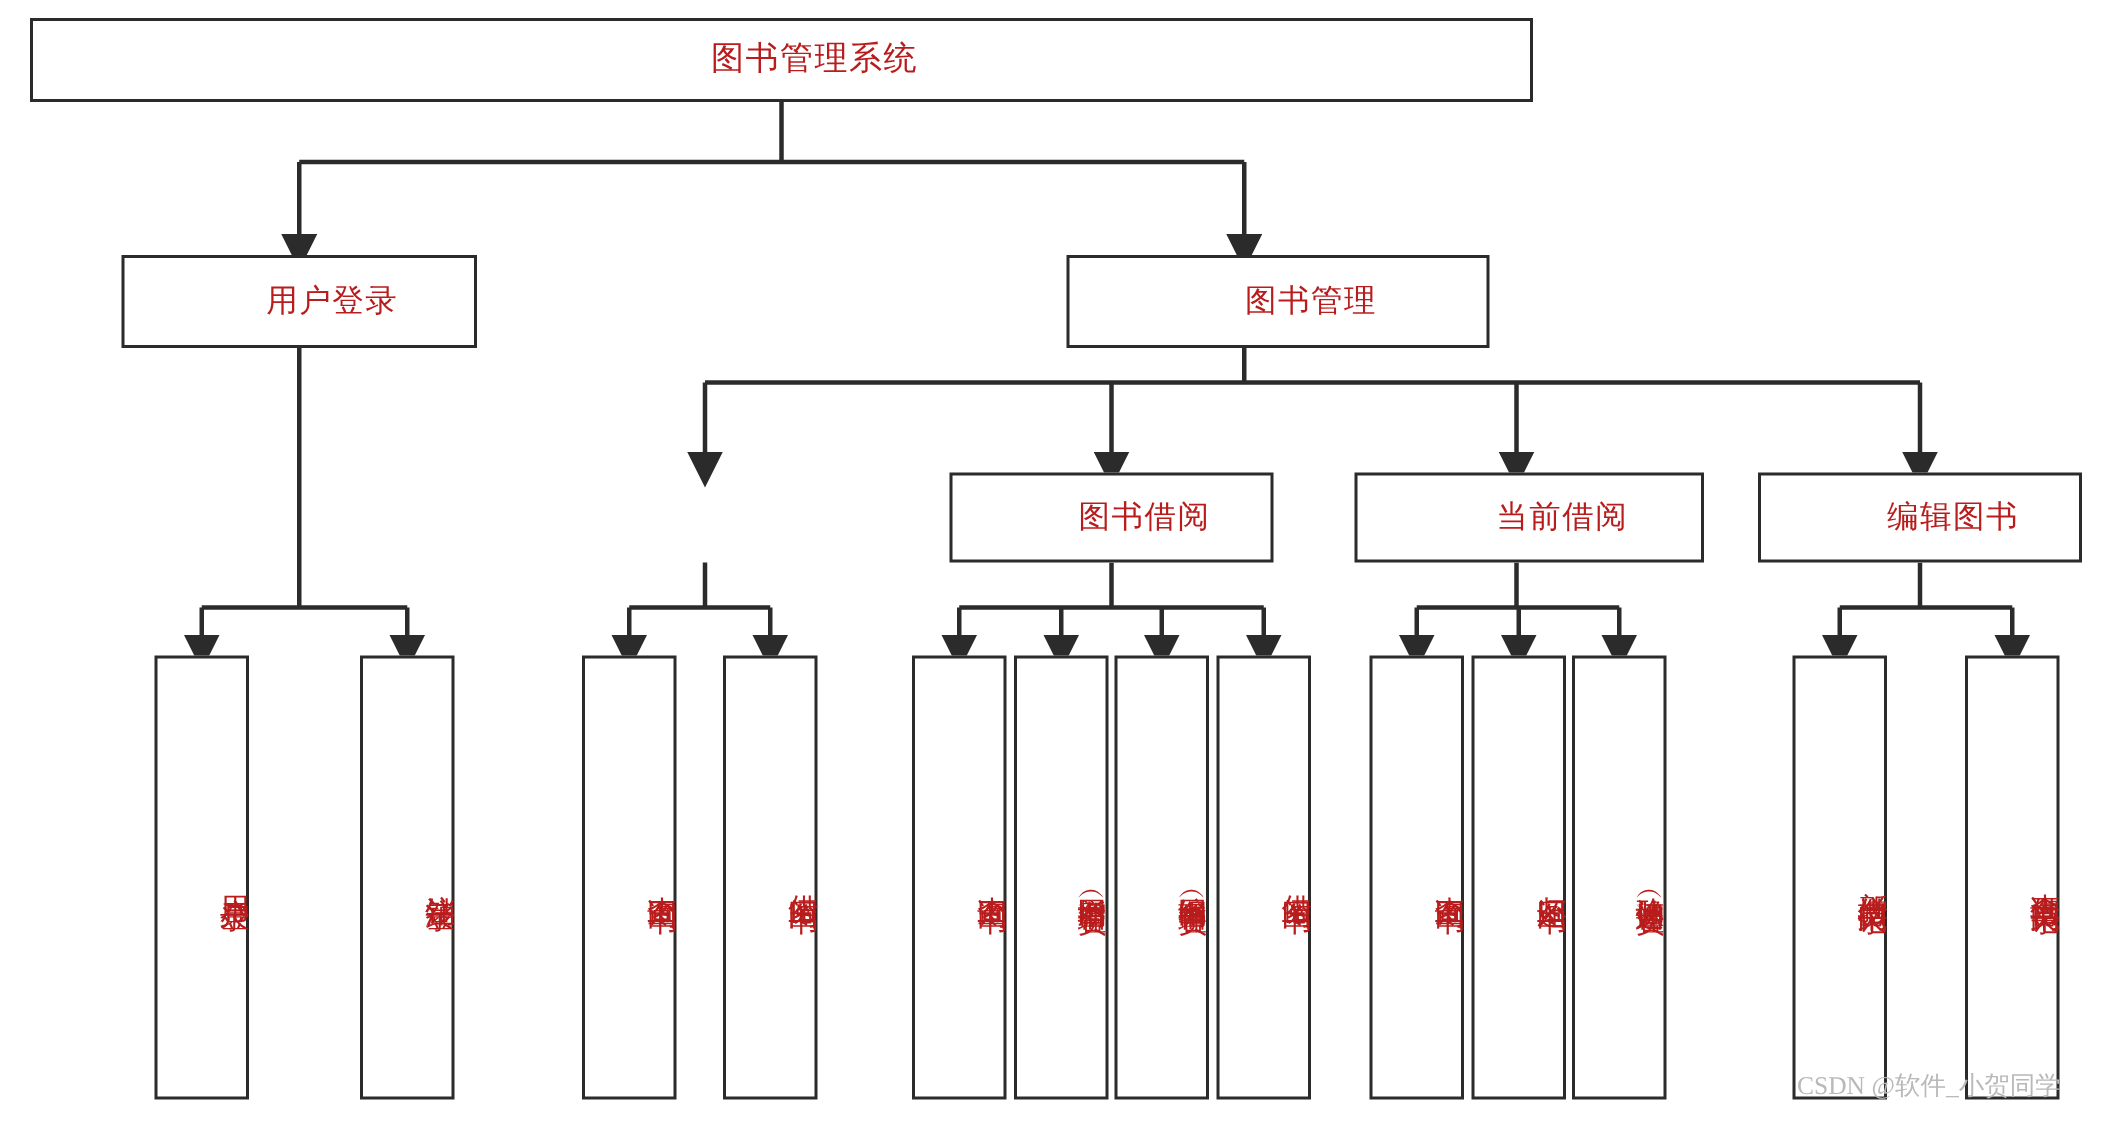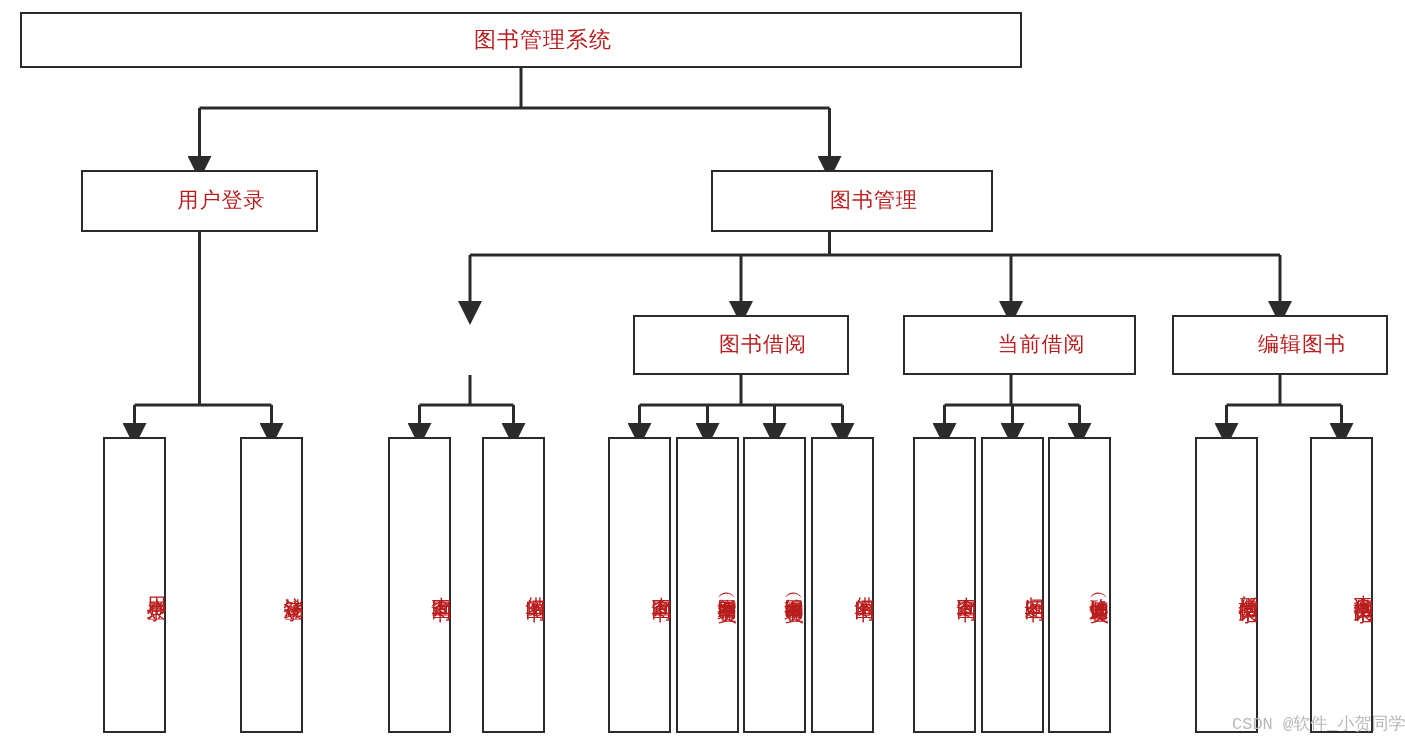--- a/index.html
+++ b/index.html
@@ -58,27 +58,27 @@
     padding-top: 4px;
     font-size: 19px;
     letter-spacing: 1px;
   }
   .node.vert.mid {
     align-items: center;
     padding-top: 0;
   }
   .watermark {
     position: absolute;
-    left: 1232px;
+    left: 1198px;
     top: 712px;
     font-size: 17px;
     color: #b9b9b9;
     white-space: nowrap;
     z-index: 3;
-    font-family: Liberation Mono, monospace;
+    font-family: Liberation Serif, serif;
   }
 </style>
 </head>
 <body>
 
 <div id="canvas">
 
   <svg id="svg-layer" viewBox="0 0 1405 747" xmlns="http://www.w3.org/2000/svg">
     <defs>
       <marker id="arrow" viewBox="0 0 12 12" refX="6" refY="6" markerWidth="8" markerHeight="8" orient="auto-start-reverse">

